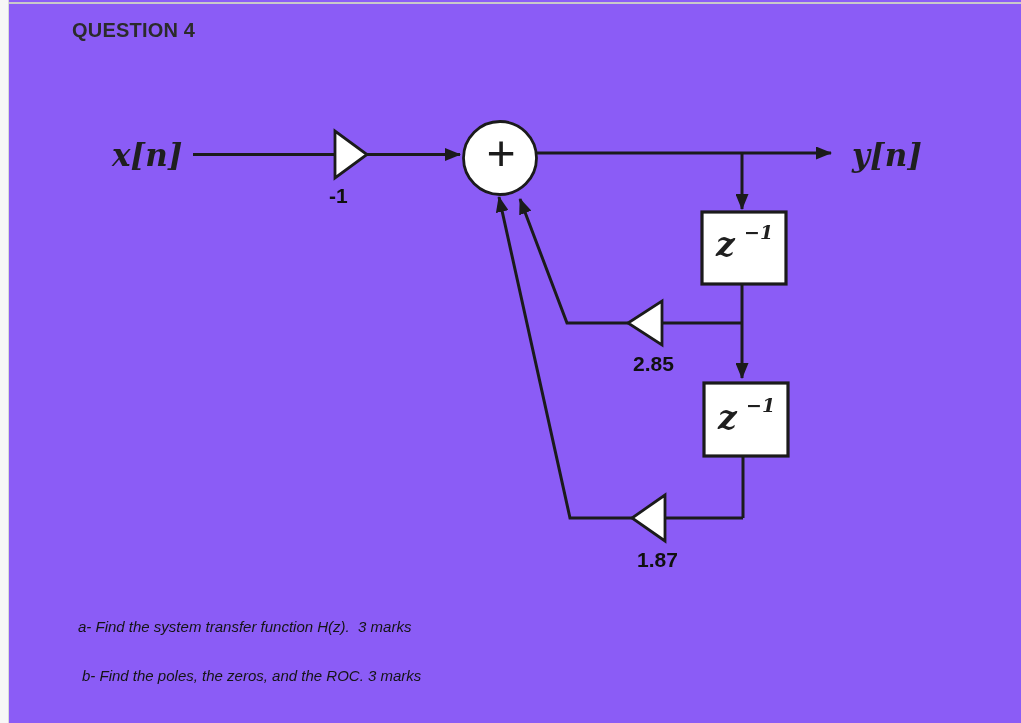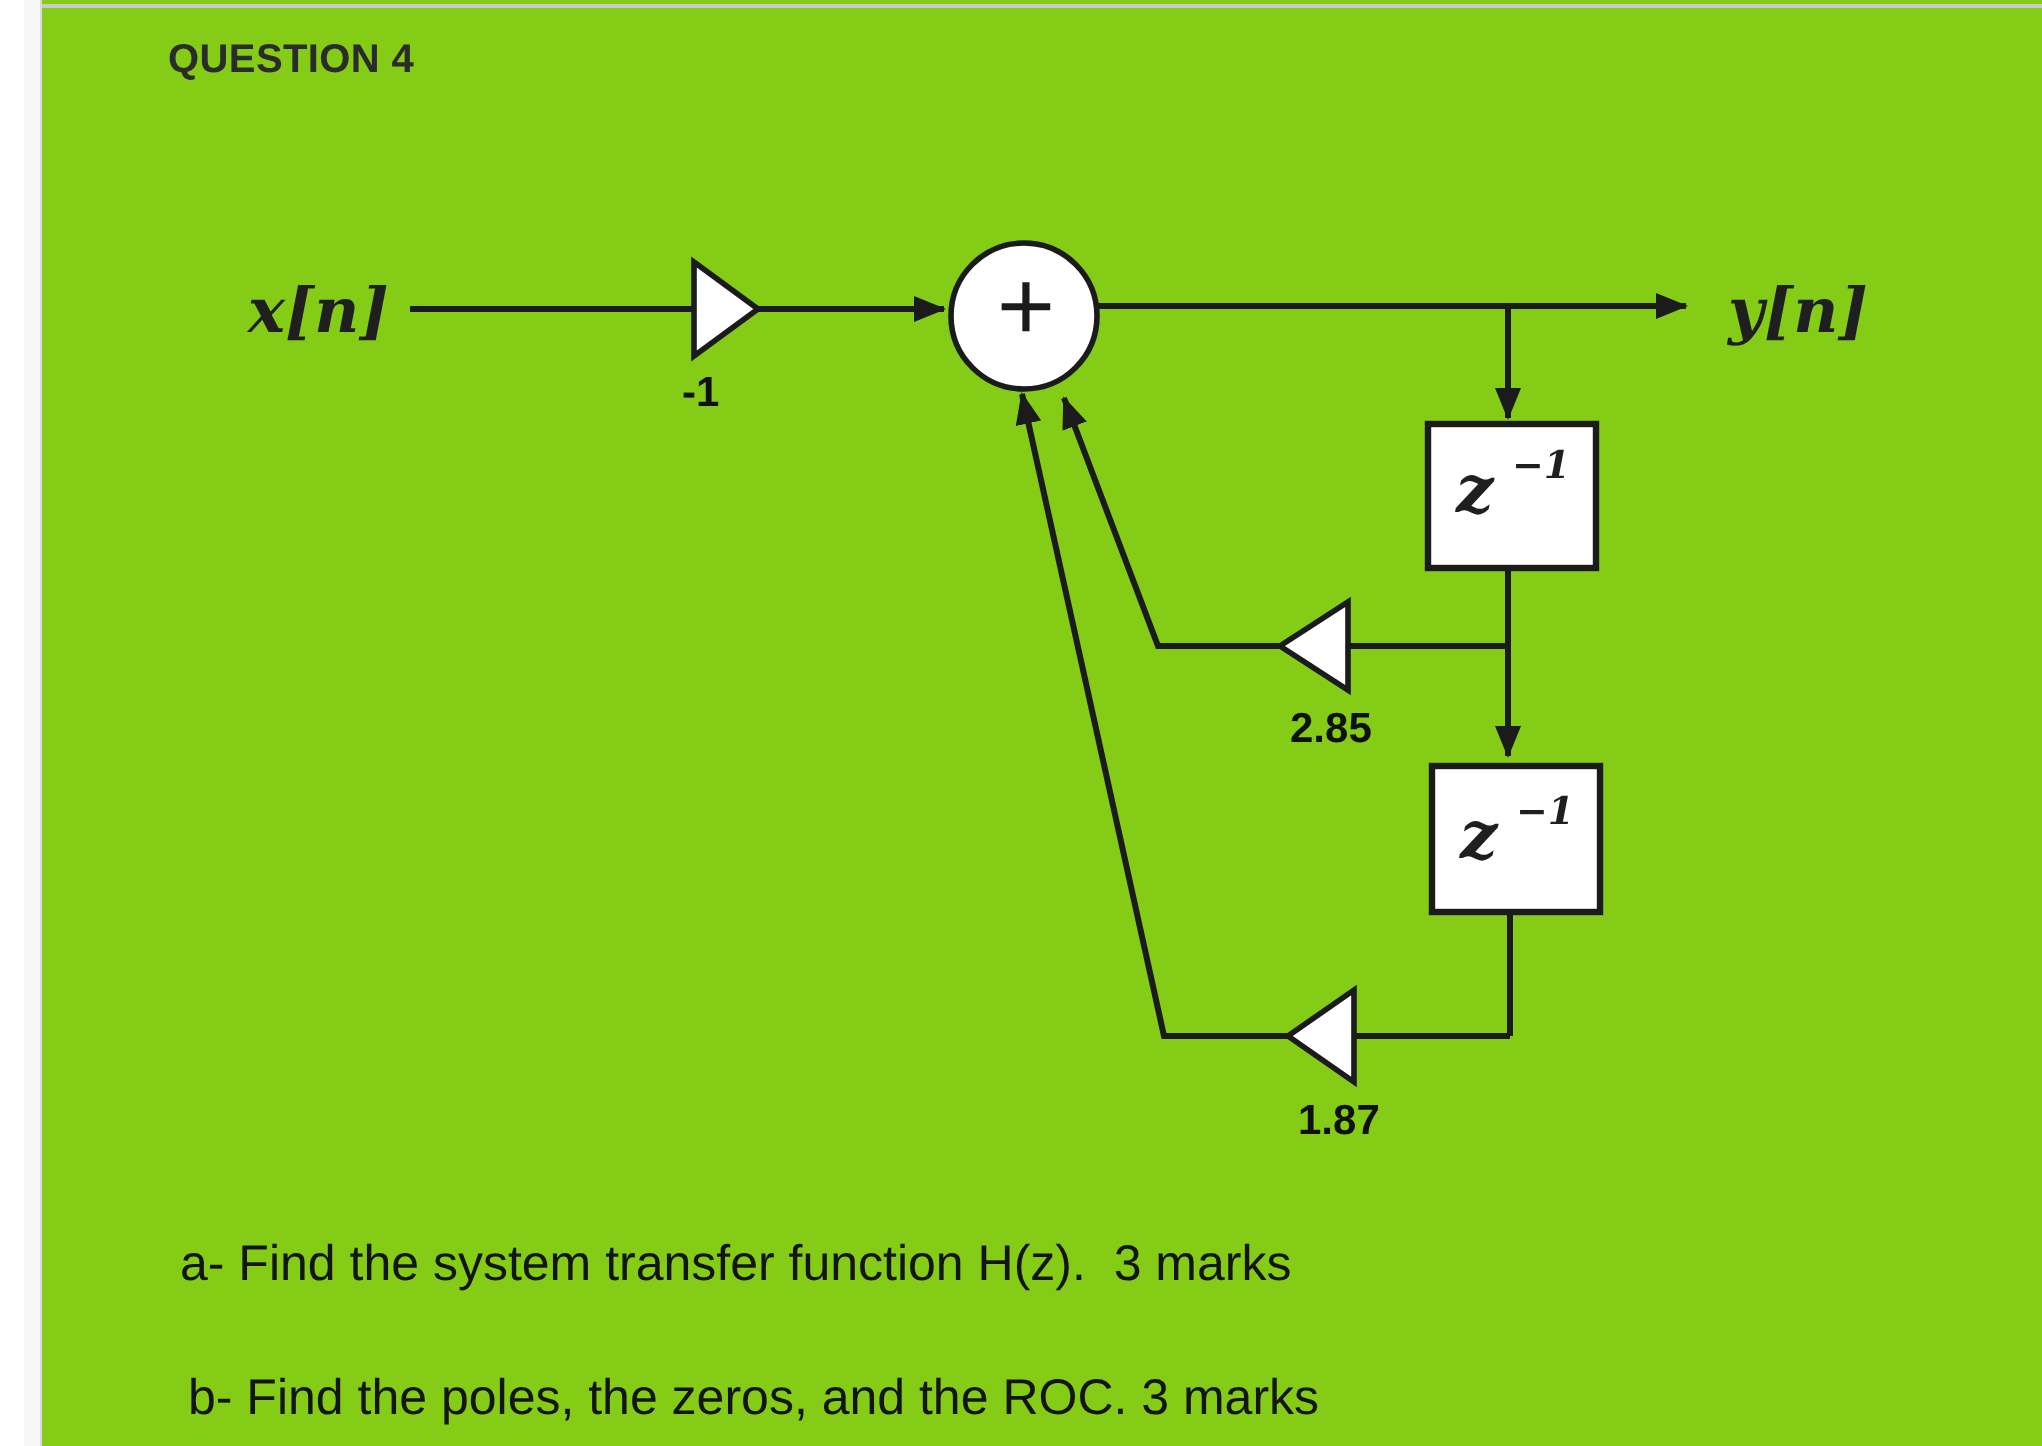--- a/index.html
+++ b/index.html
@@ -1,36 +1,36 @@
 <!DOCTYPE html>
 <html><head>
 <meta charset="utf-8">
 <style>
   html,body{margin:0;padding:0;}
   body{
     width:1021px;height:723px;background:#ffffff;position:relative;overflow:hidden;
     font-family:"Liberation Sans", sans-serif;
   }
-  .page{position:absolute;inset:0;background:#84cc16;margin-left:12px;}
+  .page{position:absolute;inset:0;background:#8b5cf6;}
   .left-gutter{position:absolute;left:0;top:0;width:8px;height:723px;background:#f7f7f7;}
   .left-border{position:absolute;left:8px;top:0;width:1px;height:723px;background:#d9d9d9;}
   .top-border{position:absolute;left:9px;top:2px;width:1012px;height:2px;background:#c9c9c9;}
   .header{
     position:absolute;left:72px;top:19px;
     font-size:20px;font-weight:700;color:#2b2b2b;letter-spacing:.2px;
   }
   .intro{
     position:absolute;left:60px;top:82px;width:960px;
     font-size:23px;color:#141414;white-space:pre;
   }
   .question{
-    position:absolute;font-size:25px;color:#141414;white-space:pre;
+    position:absolute;font-size:15px;color:#141414;white-space:pre;font-style:italic;
   }
   .q-a{left:78px;top:618px;}
-  .q-b{left:82px;top:685px;}
+  .q-b{left:82px;top:667px;}
   .q-c{left:82px;top:692px;}
   svg.diagram{position:absolute;left:0;top:0;}
   .wire{stroke:#1b1b1b;stroke-width:3;fill:none;}
   .shape{stroke:#1b1b1b;stroke-width:2.8;fill:#ffffff;}
   .block{stroke:#1b1b1b;stroke-width:3.2;fill:#ffffff;}
   .math{font-family:"DejaVu Serif", serif;font-style:italic;font-weight:bold;fill:#1f1f1f;}
   .gain-label{font-family:"Liberation Sans", sans-serif;font-weight:700;font-size:21px;fill:#101010;}
   .plus{font-family:"Liberation Sans", sans-serif;font-weight:400;fill:#1b1b1b;}
 </style>
 </head>

